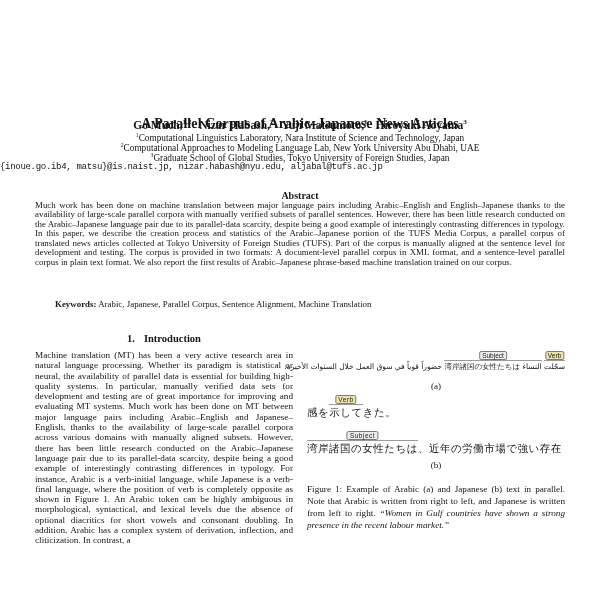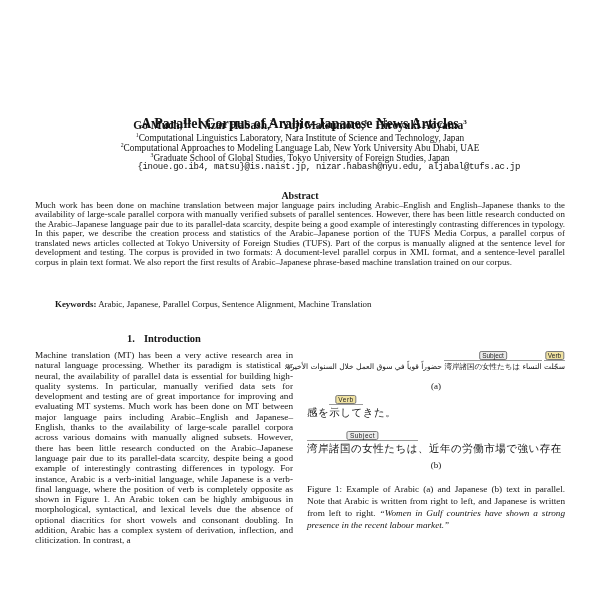--- a/index.html
+++ b/index.html
@@ -17,21 +17,21 @@
     font-size:11.5px;font-weight:bold;
   }
   .authors .author + .author{margin-left:5px;}
   sup{font-size:.62em;vertical-align:super;line-height:0;font-weight:normal;}
   .authors sup{font-weight:bold;}
   .affils{
     position:absolute;top:134px;left:0;width:600px;text-align:center;
     font-size:9.3px;line-height:9.8px;
   }
   .emails{
-    position:absolute;top:162px;left:0;width:520px;text-align:right;
+    position:absolute;top:162px;left:0;width:520px;text-align:left;
     font-family:"Liberation Mono", monospace;font-size:9px;letter-spacing:-.3px;
   }
   .abs-head{
     position:absolute;top:190px;left:0;width:600px;text-align:center;
     font-size:10px;font-weight:bold;
   }
   .abs-text{
     position:absolute;top:201px;left:35px;width:530px;
     font-size:8.9px;line-height:9.45px;text-align:justify;
   }

